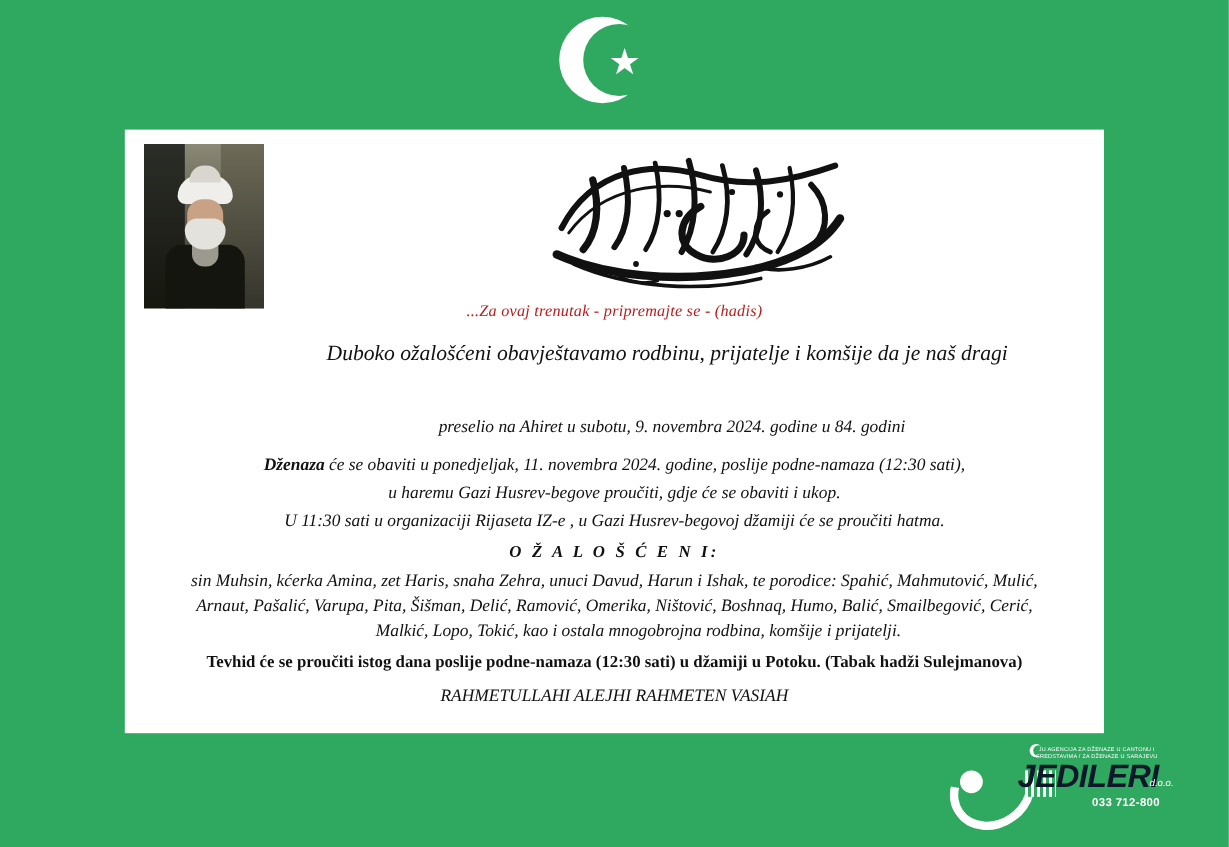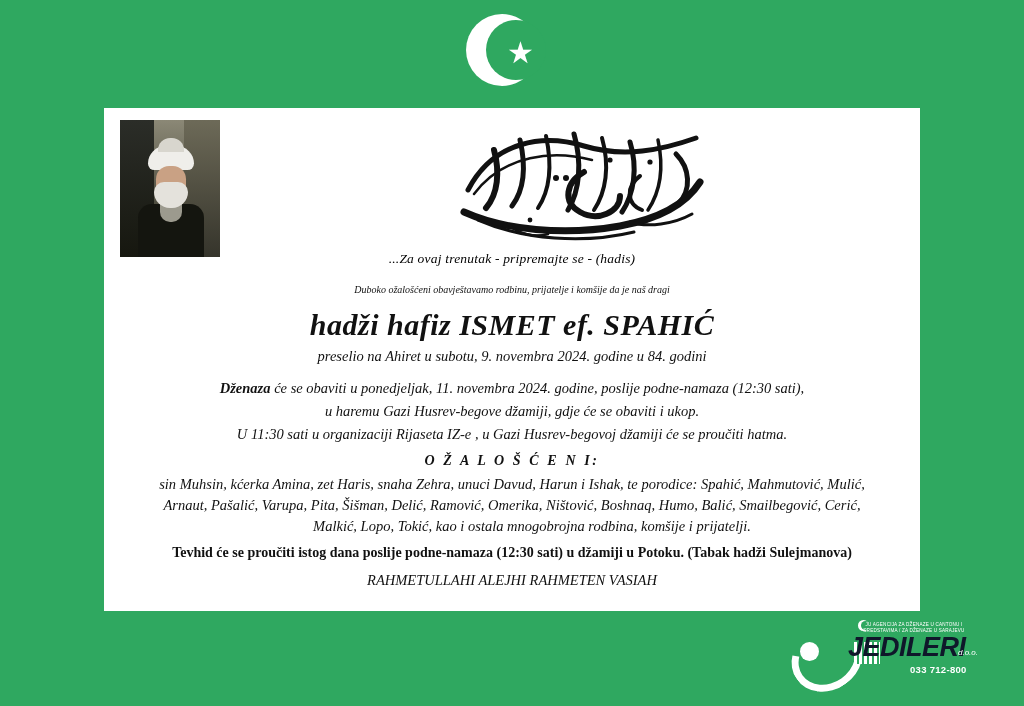--- a/index.html
+++ b/index.html
@@ -171,47 +171,49 @@
   .calligraphy svg { display: block; margin: 0 auto; }
 
   .hadith {
     position: absolute;
     left: 0;
     top: 143px;
     width: 816px;
     text-align: center;
     font-style: italic;
     font-size: 13.5px;
-    color: #000000;
+    color: #b91c1c;
     letter-spacing: 0.2px;
   }
 
   .line {
     position: absolute;
     width: 816px;
     text-align: center;
     color: #111111;
   }
 
   .intro {
     top: 176px;
     font-style: italic;
-    font-size: 10px;
+    font-size: 18px;
+    margin-left: 44px;
   }
   .name {
     top: 200px;
     font-size: 30px;
     font-weight: bold;
     font-style: italic;
     letter-spacing: 0.5px;
   }
   .subname {
     top: 240px;
     font-style: italic;
     font-size: 14.5px;
+    padding-left: 48px;
   }
 
   .dzenaza1 {
     top: 272px;
     font-style: italic;
     font-size: 14.5px;
     font-weight: bold;
   }
   .dzenaza1 .rest { font-weight: normal; }
   .dzenaza2 {
@@ -393,27 +395,26 @@
           <circle cx="176" cy="40" r="2.6"></circle>
           <circle cx="216" cy="42" r="2.6"></circle>
           <circle cx="96" cy="100" r="2.4"></circle>
         </g>
       </svg>
     </div>
 
     <div class="hadith">...Za ovaj trenutak - pripremajte se - (hadis)</div>
 
     <div class="line intro">Duboko ožalošćeni obavještavamo rodbinu, prijatelje i komšije da je naš dragi</div>
-    <div class="line name">hadži hafiz ISMET ef. SPAHIĆ</div>
     <div class="line subname">preselio na Ahiret u subotu, 9. novembra 2024. godine u 84. godini</div>
 
     <div class="line dzenaza1">
       <span>Dženaza</span><span class="rest"> će se obaviti u ponedjeljak, 11. novembra 2024. godine, poslije podne-namaza (12:30 sati),</span>
     </div>
-    <div class="line dzenaza2">u haremu Gazi Husrev-begove džamiji, gdje će se obaviti i ukop.</div>
+    <div class="line dzenaza2">u haremu Gazi Husrev-begove proučiti, gdje će se obaviti i ukop.</div>
     <div class="line dzenaza3">U 11:30 sati u organizaciji Rijaseta IZ-e , u Gazi Husrev-begovoj džamiji će se proučiti hatma.</div>
 
     <div class="line ozalosceni-title">O Ž A L O Š Ć E N I:</div>
     <div class="line fam2">Arnaut, Pašalić, Varupa, Pita, Šišman, Delić, Ramović, Omerika, Ništović, Boshnaq, Humo, Balić, Smailbegović, Cerić,</div>
     <div class="line fam1">sin Muhsin, kćerka Amina, zet Haris, snaha Zehra, unuci Davud, Harun i Ishak, te porodice: Spahić, Mahmutović, Mulić,</div>
     <div class="line fam3">Malkić, Lopo, Tokić, kao i ostala mnogobrojna rodbina, komšije i prijatelji.</div>
 
     <div class="line tevhid">Tevhid će se proučiti istog dana poslije podne-namaza (12:30 sati) u džamiji u Potoku. (Tabak hadži Sulejmanova)</div>
     <div class="line rahmetullahi">RAHMETULLAHI ALEJHI RAHMETEN VASIAH</div>
 

